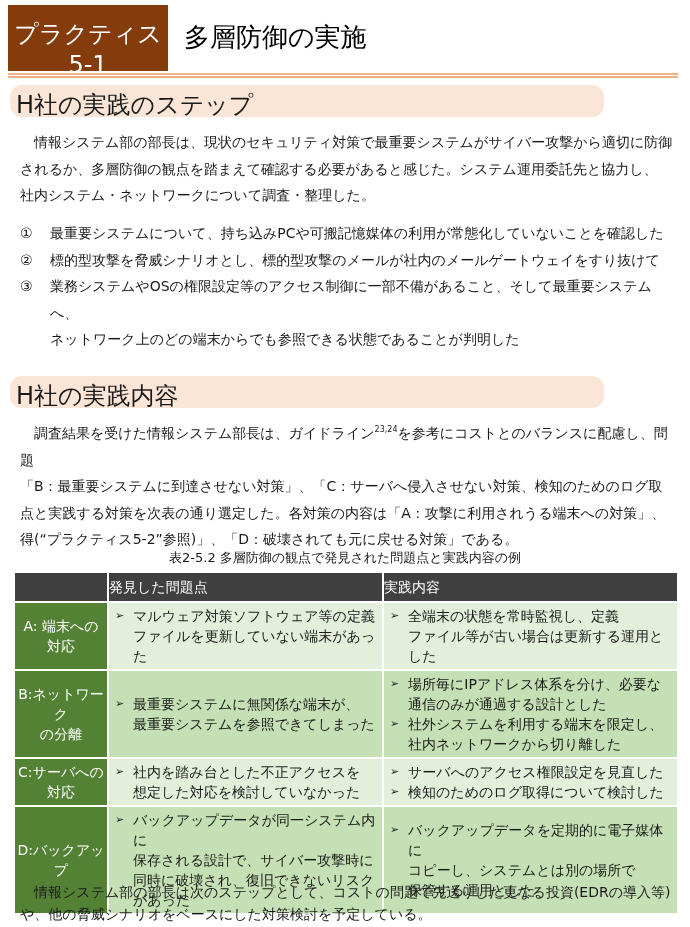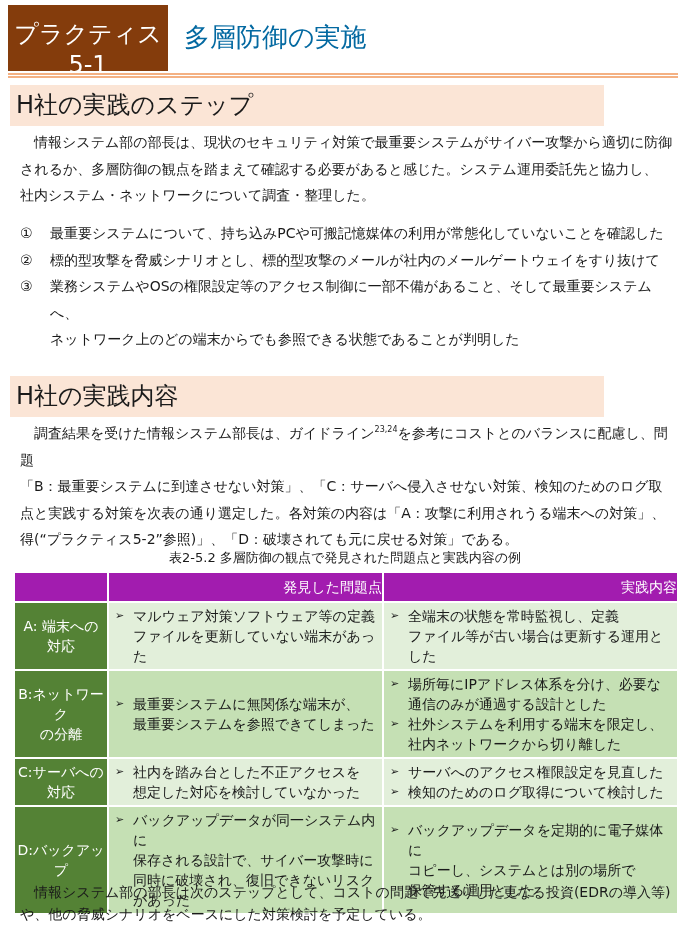--- a/index.html
+++ b/index.html
@@ -5,30 +5,30 @@
   * { box-sizing: border-box; margin: 0; padding: 0; }
   html, body { width: 690px; height: 927px; background: #ffffff; overflow: hidden; }
   body { font-family: "DejaVu Sans", "Liberation Sans", sans-serif; color: #1a1a1a; position: relative; }
 
   .header-badge {
     position: absolute; left: 8px; top: 5px; width: 160px; height: 66px;
     background: #843c0c; color: #ffffff; text-align: center;
     font-size: 24px; line-height: 31px; padding-top: 14px;
   }
   .header-title {
-    position: absolute; left: 184px; top: 20px; font-size: 26px; line-height: 34px; color: #0369a1;
+    position: absolute; left: 184px; top: 20px; font-size: 26px; line-height: 34px; color: #000000;
   }
   .header-rule {
     position: absolute; left: 8px; top: 73px; width: 670px; height: 5px;
     border-top: 2px solid #f4b183; border-bottom: 2px solid #f4b183;
   }
 
   .section-band {
-    position: absolute; left: 10px; width: 594px; height: 41px;
-    background: #fbe5d6; border-radius: 0;
+    position: absolute; left: 10px; width: 594px; height: 32px;
+    background: #fbe5d6; border-radius: 12px;
     font-size: 24px; line-height: 41px; padding-left: 6px; color: #1a1a1a;
   }
 
   .para {
     position: absolute; left: 20px; width: 660px; font-size: 14px; line-height: 26.5px; color: #1a1a1a;
   }
   .para .indent { display: inline-block; width: 14px; }
   sup { font-size: 8px; vertical-align: 6px; line-height: 0; }
 
   .steps { position: absolute; left: 20px; top: 220px; width: 660px; font-size: 14px; line-height: 26.5px; }
@@ -40,21 +40,21 @@
     position: absolute; left: 0; top: 548px; width: 690px; text-align: center; font-size: 13px; line-height: 20px;
   }
 
   table.tbl {
     position: absolute; left: 15px; top: 573px; width: 662px;
     border-collapse: separate; border-spacing: 0; font-size: 14px; line-height: 20px;
   }
   .tbl th, .tbl td { border-right: 2px solid #ffffff; border-bottom: 2px solid #ffffff; }
   .tbl th:last-child, .tbl td:last-child { border-right: none; }
   .tbl thead th {
-    background: #a21caf; color: #ffffff; font-weight: normal; height: 30px; text-align: right;
+    background: #404040; color: #ffffff; font-weight: normal; height: 30px; text-align: left;
   }
   .tbl td.rowhead {
     background: #548235; color: #ffffff; text-align: center; width: 94px; padding: 0 1px; line-height: 20px;
   }
   .tbl tr.light td.cell { background: #e2efda; }
   .tbl tr.dark td.cell { background: #c5e0b4; }
   .tbl td.cell { vertical-align: middle; padding: 3px 6px 3px 6px; }
   .col2 { width: 275px; }
   .bullet { display: flex; }
   .bullet .mark { width: 18px; flex: none; font-size: 11px; }

